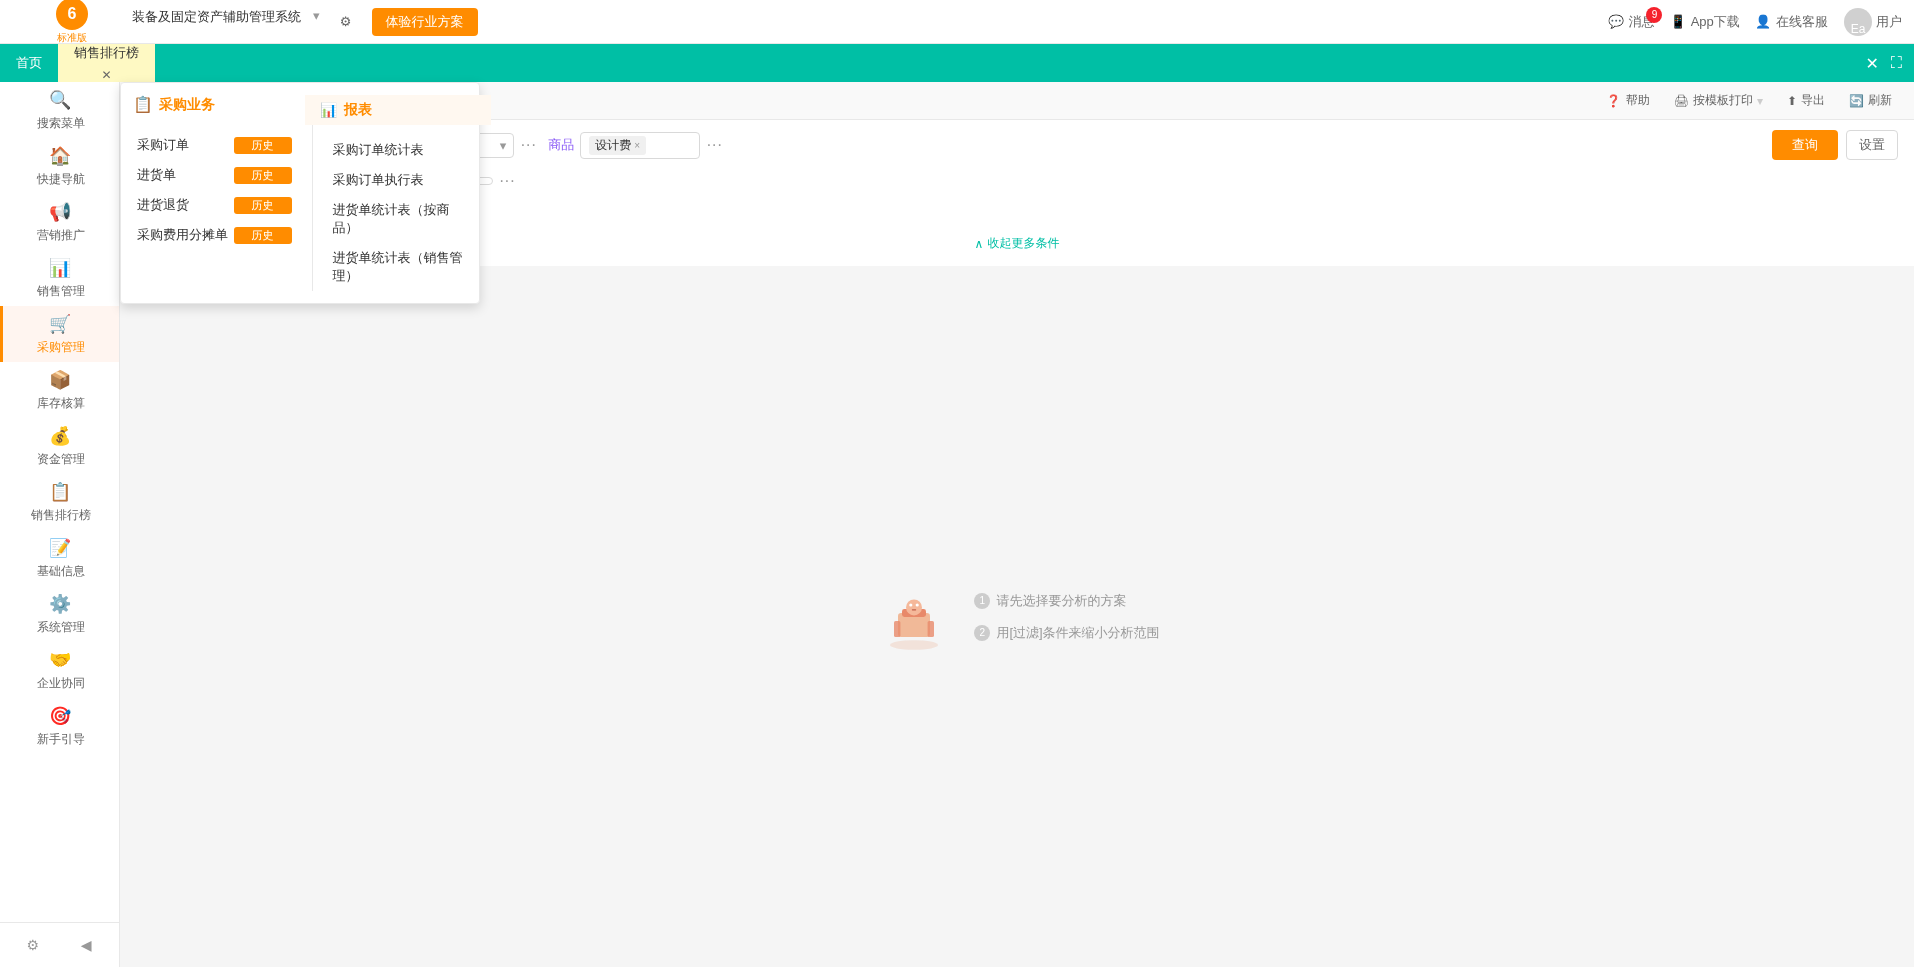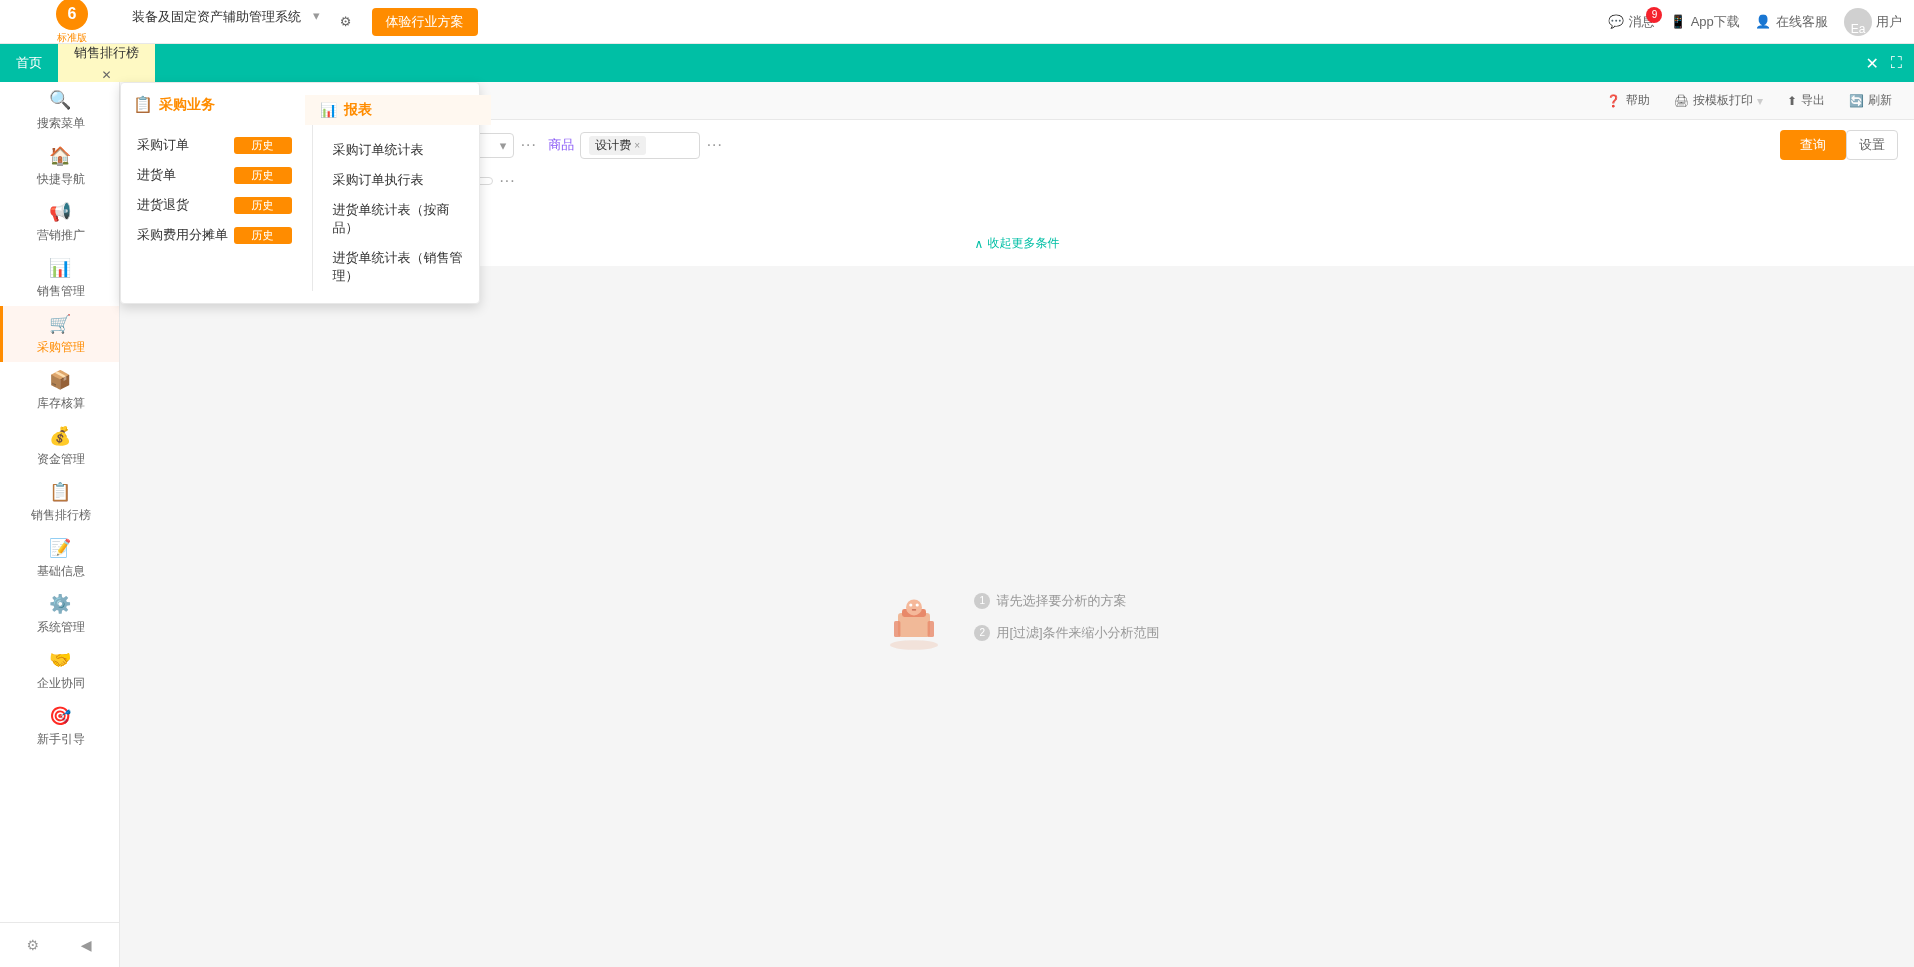--- a/index.html
+++ b/index.html
@@ -608,21 +608,21 @@
         <div class="filter-group">
           <span class="filter-label">商品</span>
           <div class="tag-filter">
             <span class="tag">
               <span>设计费</span>
               <span class="tag-close">×</span>
             </span>
           </div>
           <span class="ellipsis-btn">···</span>
         </div>
-        <div style="margin-left:auto;display:flex;gap:0;align-items:center;padding-left:11px;">
+        <div style="margin-left:auto;display:flex;gap:8px;align-items:center;padding-left:11px;">
           <button class="btn-query">查询</button>
           <button class="btn-settings">设置</button>
         </div>
       </div>
 
       <div class="filter-row-wrap">
         <div class="filter-group">
           <span class="filter-label">排名项目</span>
           <div class="select-wrapper">
             <select class="filter-select" style="min-width:100px;">

